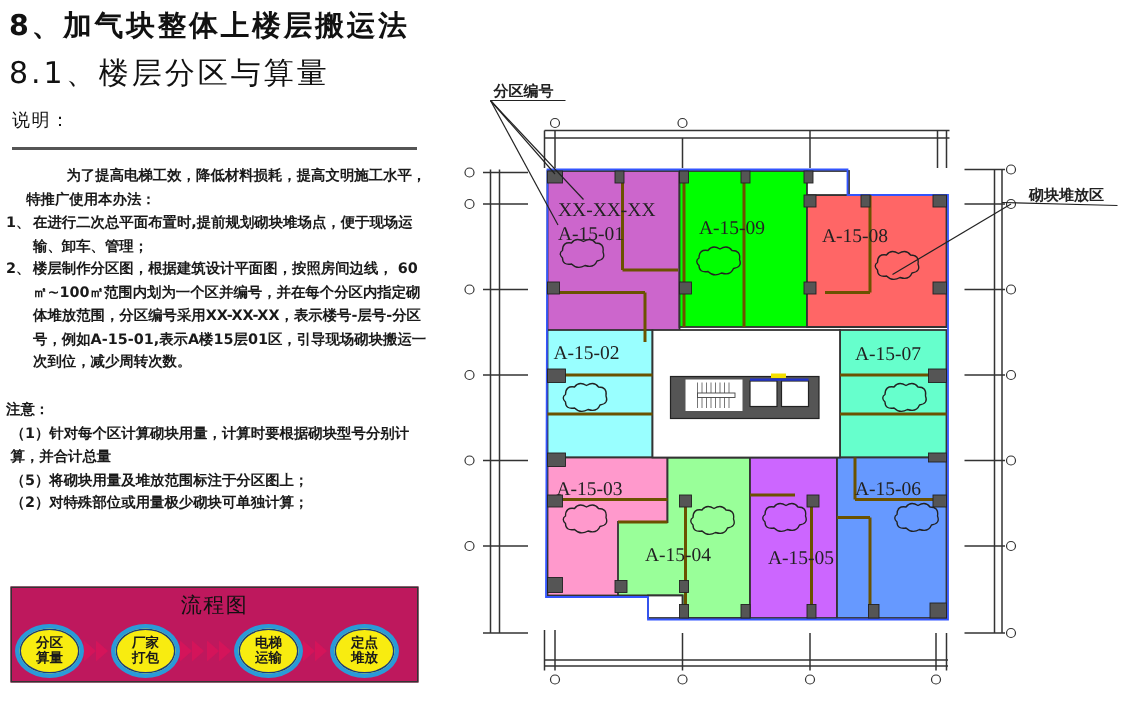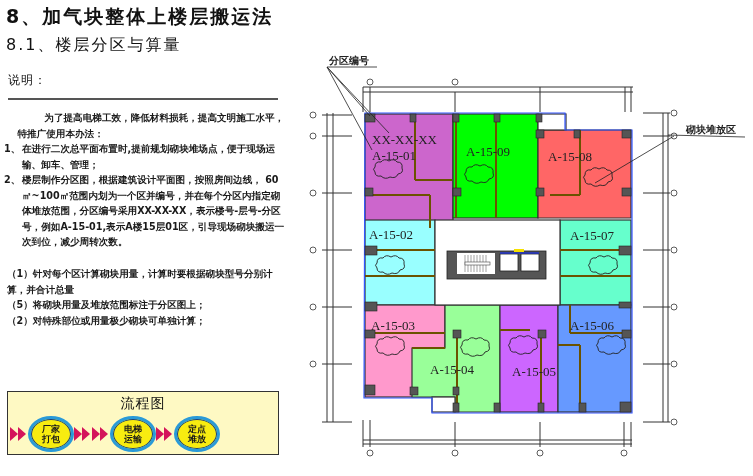--- a/index.html
+++ b/index.html
@@ -1,29 +1,29 @@
 <!DOCTYPE html>
 <html><head>
 <meta charset="utf-8">
 <style>
   html, body { margin:0; padding:0; background:#ffffff; }
   body { width:753px; height:476px; position:relative; overflow:hidden; font-family:"DejaVu Sans", "Liberation Sans", sans-serif; color:#111; }
   .title1 { position:absolute; left:6px; top:4px; font-size:19px; letter-spacing:2px; font-weight:bold; }
-  .title2 { position:absolute; left:6px; top:35px; font-size:16px; letter-spacing:2px;text-align:center; }
+  .title2 { position:absolute; left:6px; top:35px; font-size:20px; letter-spacing:2px;text-align:center; }
   .note-head { position:absolute; left:8px; top:72px; font-size:12px; letter-spacing:1px; }
   .note-rule { position:absolute; left:8px; top:98px; width:270px; height:0; border-top:2px solid #555; }
   .body-text { position:absolute; left:4px; top:110px; width:282px; font-size:9.6px; line-height:15.5px; font-weight:bold; color:#1a1a1a; }
   .body-text p { margin:0; }
   .indent-first { text-indent:2.8em; padding-left:1.4em; }
   .item { display:flex; }
   .item .num { width:18px; flex:none; }
   .item .txt { flex:1; }
   .notes { position:absolute; left:4px; top:266px; width:282px; font-size:9.6px; line-height:15.5px; font-weight:bold; color:#1a1a1a; }
   .notes p { margin:0; }
-  .flow { position:absolute; left:7px; top:391px; width:270px; height:62px; border:1.5px solid #333; background:#fef9c3; }
+  .flow { position:absolute; left:7px; top:391px; width:270px; height:62px; border:1.5px solid #333; background:#be185d; }
   .flow-title { position:absolute; left:0; right:0; top:3px; text-align:center; font-size:14px; letter-spacing:1px; }
   .flow-steps { position:absolute; left:2px; top:24px; display:flex; align-items:center; }
   .step { width:40px; height:30px; border-radius:50%; background:#f8ec10; border:3px solid #2a9ad8; box-shadow:0 0 0 1px #1a3a7a inset; display:flex; align-items:center; justify-content:center; font-size:9px; font-weight:bold; line-height:10px; text-align:center; color:#1a1a1a; box-sizing:content-box; }
   .arrow { width:0; height:0; border-top:7px solid transparent; border-bottom:7px solid transparent; border-left:8px solid #d4145a; margin:0 0px; }
   .arrow2 { margin-right:2px; }
   .plan { position:absolute; left:300px; top:50px; width:453px; height:426px; }
 </style>
 </head>
 <body>
 
@@ -38,28 +38,32 @@
     <span class="num">1、</span>
     <span class="txt">在进行二次总平面布置时,提前规划砌块堆场点，便于现场运输、卸车、管理；</span>
   </div>
   <div class="item">
     <span class="num">2、</span>
     <span class="txt">楼层制作分区图，根据建筑设计平面图，按照房间边线， 60㎡~100㎡范围内划为一个区并编号，并在每个分区内指定砌体堆放范围，分区编号采用XX-XX-XX，表示楼号-层号-分区号，例如A-15-01,表示A楼15层01区，引导现场砌块搬运一次到位，减少周转次数。</span>
   </div>
 </div>
 
 <div class="notes">
+  <p>注意：</p>
   <p style="padding-left:3px;">（1）针对每个区计算砌块用量，计算时要根据砌块型号分别计算，并合计总量</p>
   <p style="padding-left:3px;">（5）将砌块用量及堆放范围标注于分区图上；</p>
   <p style="padding-left:3px;">（2）对特殊部位或用量极少砌块可单独计算；</p>
 </div>
 
 <div class="flow">
   <div class="flow-title">流程图</div>
   <div class="flow-steps">
+    <div class="step">
+        <span><span>分区</span><br><span>算量</span></span>
+      </div>
     <div class="arrow"></div>
       <div class="arrow arrow2"></div>
     <div class="step">
         <span><span>厂家</span><br><span>打包</span></span>
       </div>
     <div class="arrow"></div>
       <div class="arrow arrow2"></div>
     <div class="arrow"></div>
       <div class="arrow arrow2"></div>
     <div class="step">

